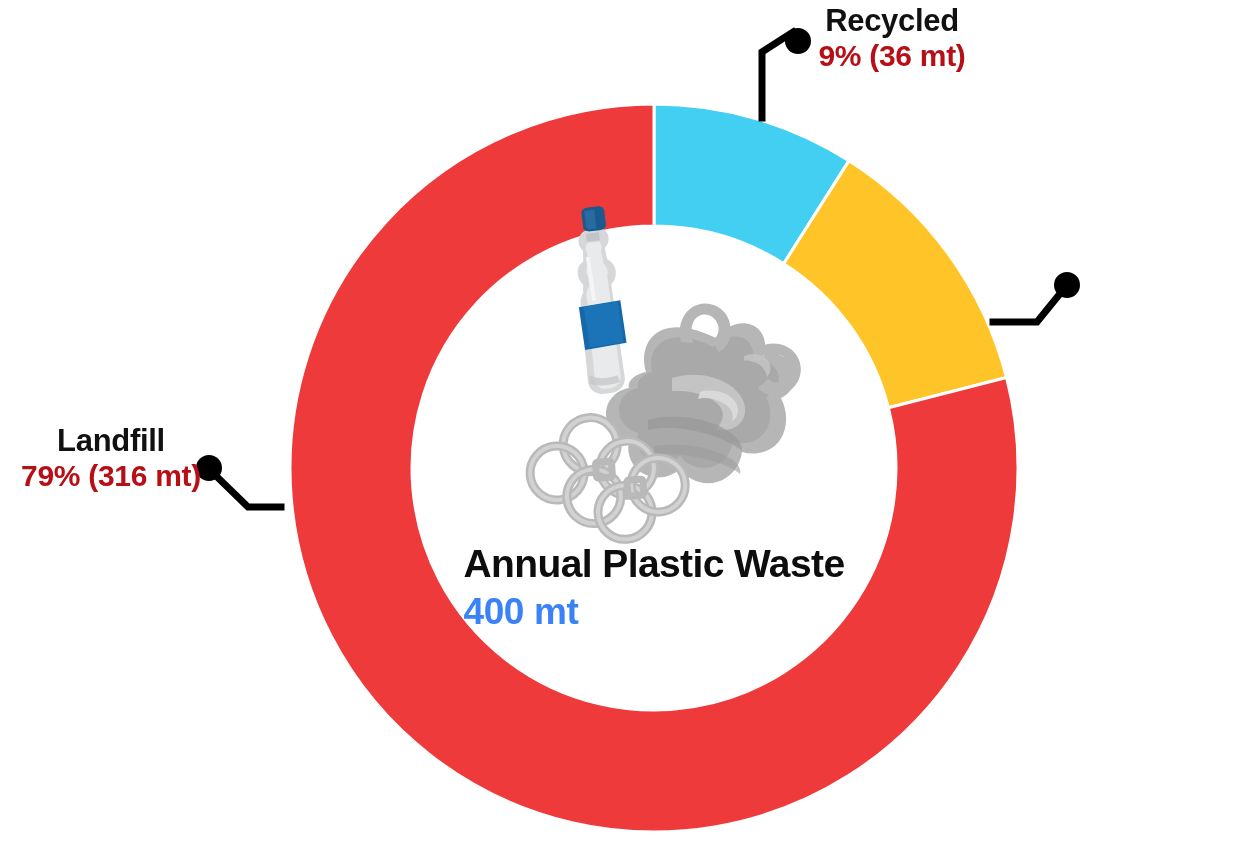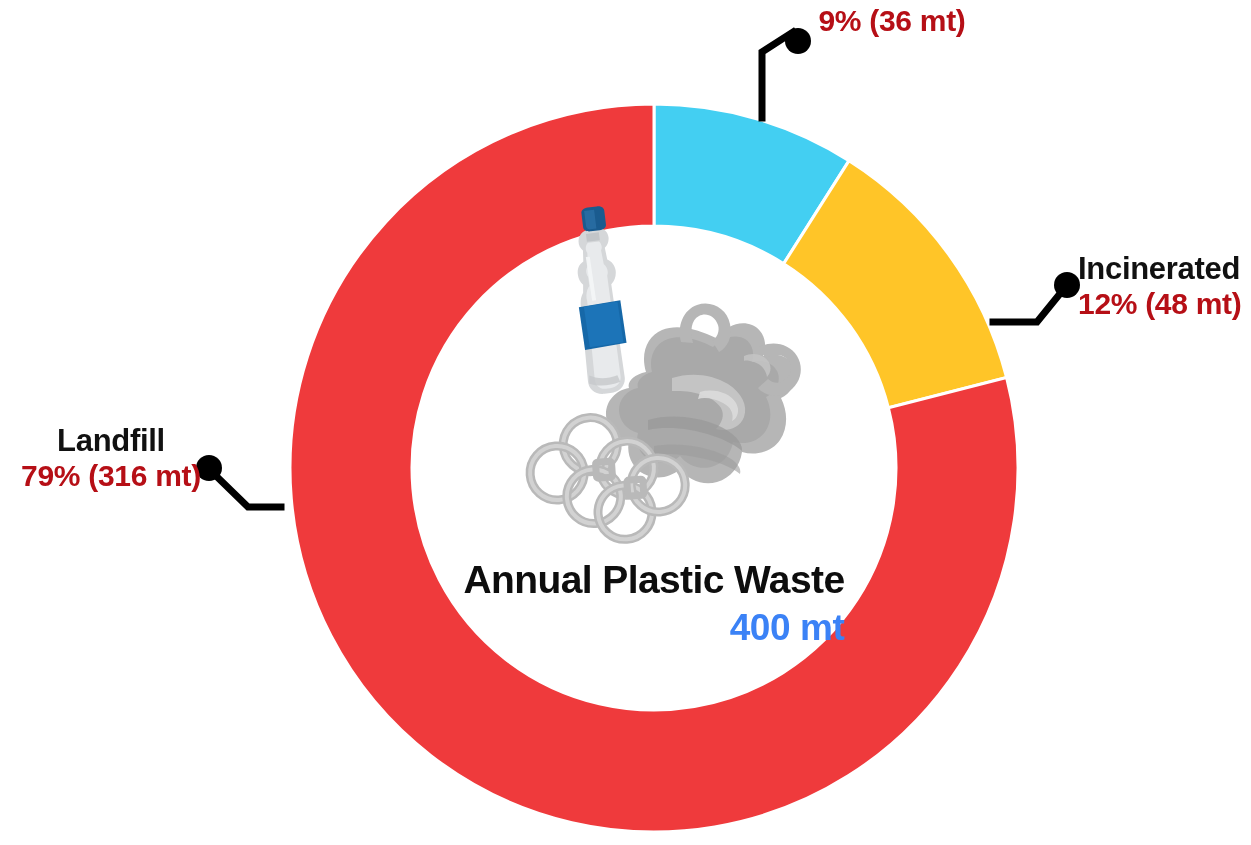--- a/index.html
+++ b/index.html
@@ -52,23 +52,23 @@
   .callout.left-align  { text-align: left; }
 
   #callout-recycled   { left: 772px; top: 4px;  text-align: center; width: 240px; }
   #callout-incinerated{ left: 1078px; top: 252px; text-align: left; }
   #callout-landfill   { left: 16px;   top: 424px; text-align: center; width: 190px; }
 
   
   #center-block {
     position: absolute;
     left: 654px;
-    top: 560px;
+    top: 544px;
     transform: translateX(-50%);
-    text-align: right;
+    text-align: left;
     white-space: nowrap;
   }
   #center-title {
     font-size: 39px;
     font-weight: 700;
     color: #0d0d0d;
     letter-spacing: -0.6px;
     line-height: 1.05;
   }
   #center-value {
@@ -257,27 +257,24 @@
       <circle cx="1067" cy="285" r="13" fill="#000000"></circle>
     </g>
 
     <g>
       <path d="M212 472 L248 507 L281 507" fill="none" stroke="#000000" stroke-width="7" stroke-linecap="square" stroke-linejoin="miter"></path>
       <circle cx="209" cy="468" r="13" fill="#000000"></circle>
     </g>
   </svg>
 
   <div class="callout" id="callout-recycled">
+    <div class="cat">Recycled</div>
     <div class="val">9% (36 mt)</div>
   </div>
 
-  <div class="callout left-align" id="callout-incinerated">
-    <div class="cat">Incinerated</div>
-    <div class="val">12% (48 mt)</div>
-  </div>
 
   <div class="callout" id="callout-landfill">
     <div class="cat">Landfill</div>
     <div class="val">79% (316 mt)</div>
   </div>
 
   <div id="center-block">
     <div id="center-title">Annual Plastic Waste</div>
     <div id="center-value">400 mt</div>
   </div>

